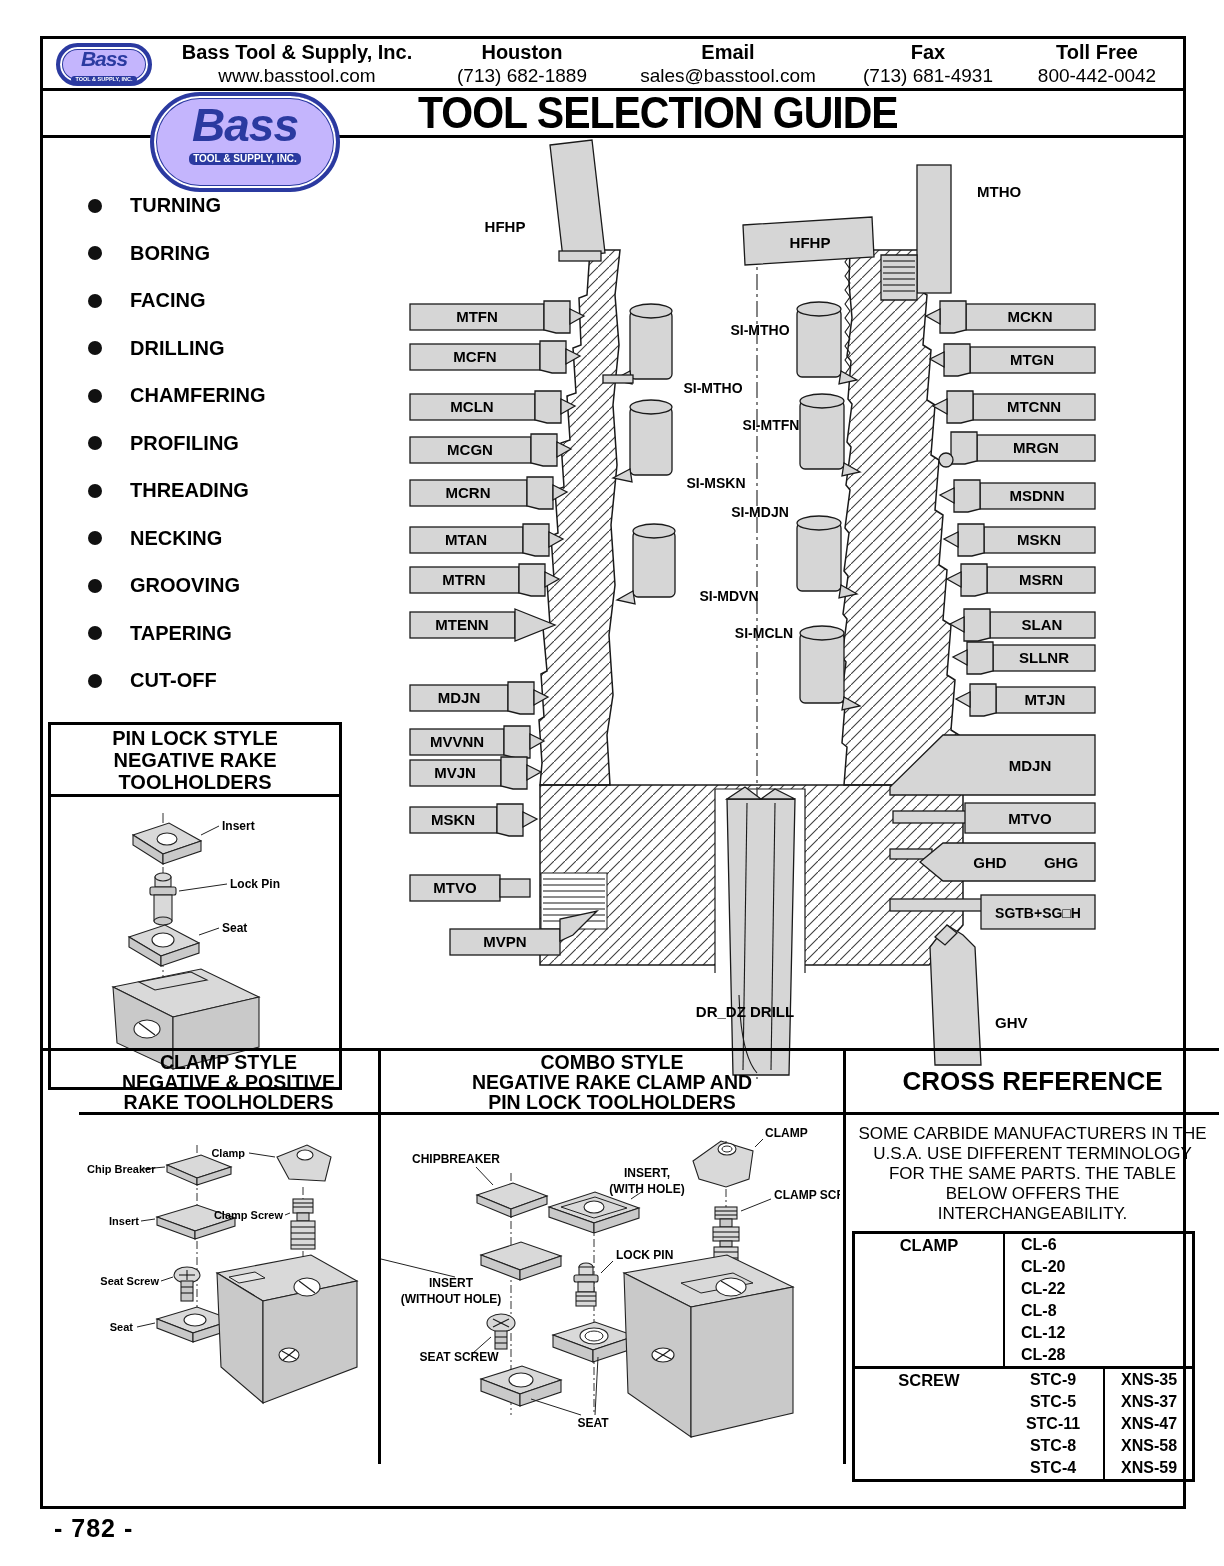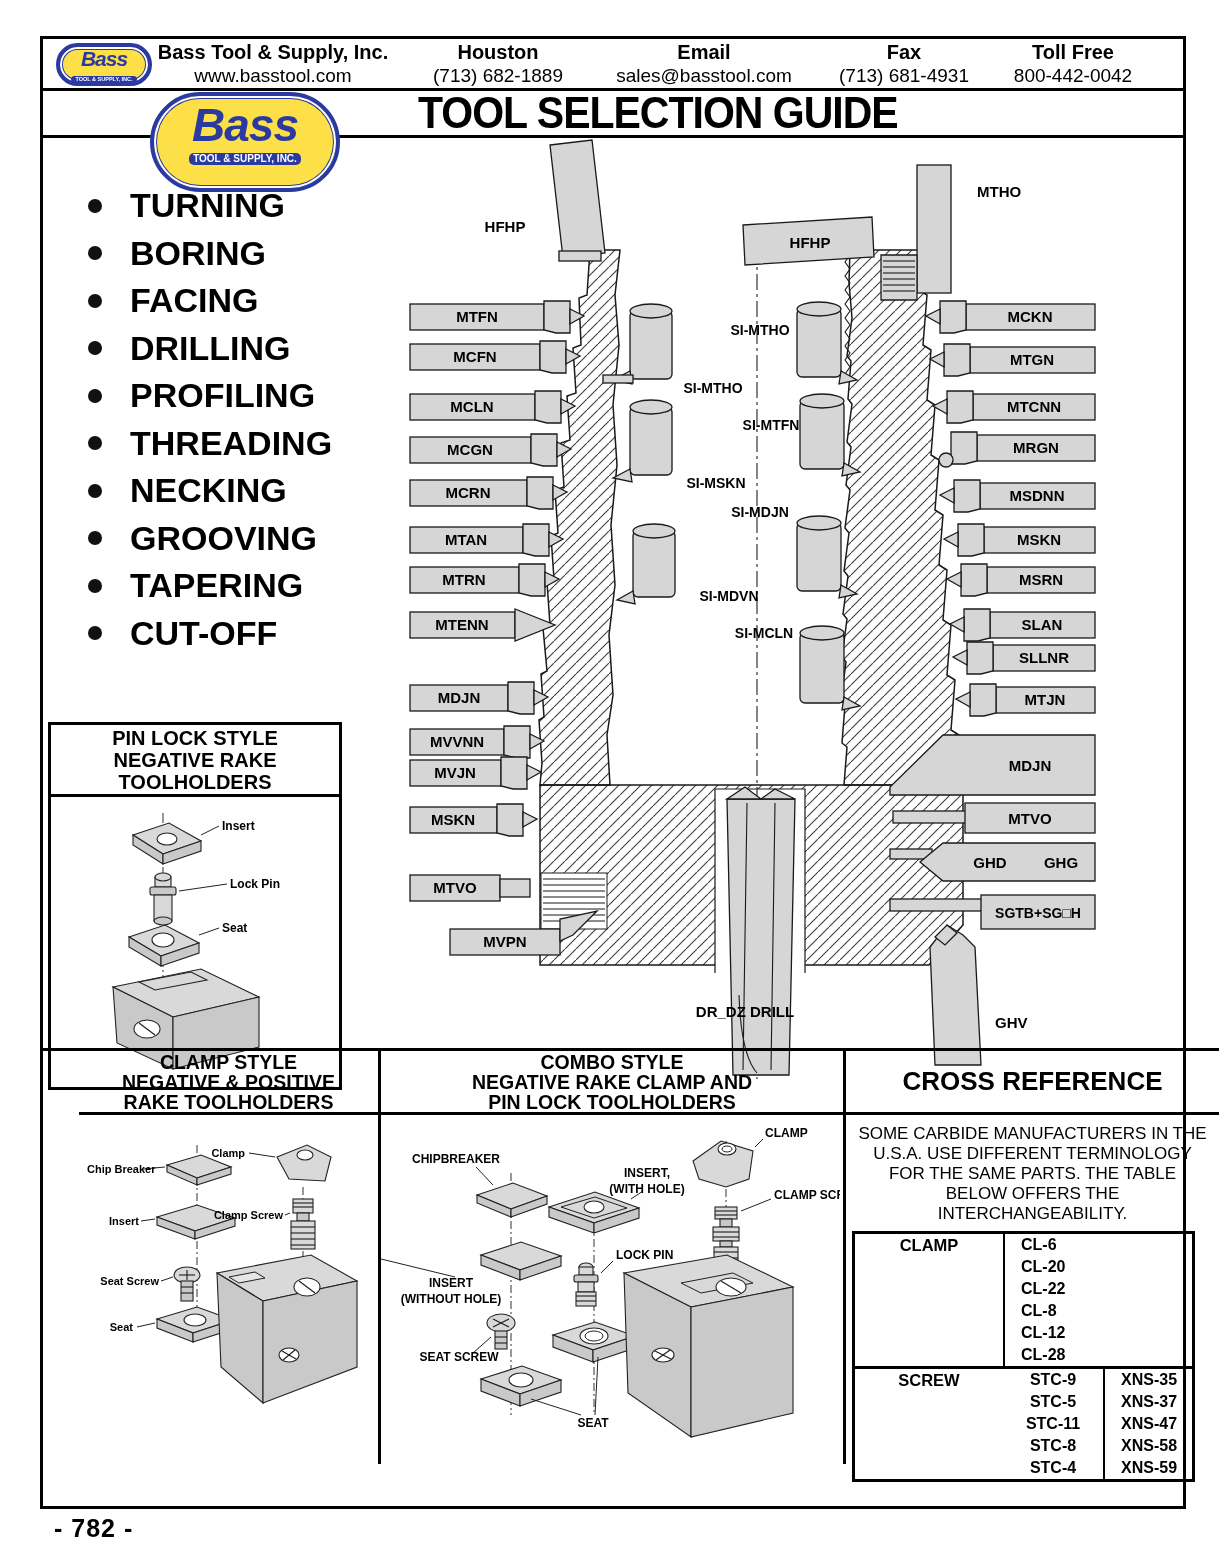--- a/index.html
+++ b/index.html
@@ -3,44 +3,44 @@
 <meta charset="utf-8">
 <style>
   html,body{margin:0;padding:0;background:#e8e8e8;}
   .page{position:relative;width:1224px;height:1566px;background:#fff;
         font-family:"Liberation Sans",sans-serif;color:#000;overflow:hidden;}
   .abs{position:absolute;}
   .outer-border{left:40px;top:36px;width:1140px;height:1467px;border:3px solid #000;}
   
   .contact-row{left:43px;top:39px;width:1140px;height:49px;border-bottom:3px solid #000;
                display:flex;align-items:center;}
-  .logo{border:4px solid #2b3aa0;border-radius:60px;background:#fde047;text-align:center;
+  .logo{border:4px solid #2b3aa0;border-radius:60px;background:#c4b5fd;text-align:center;
         box-shadow:inset 0 0 0 2px #fff, inset 0 0 0 3px #2b3aa0;}
   .logo-sm{left:56px;top:43px;width:88px;height:34px;padding-top:1px;}
   .logo-name{color:#2b3aa0;font-weight:bold;font-style:italic;letter-spacing:-1px;line-height:1;}
   .logo-sm .logo-name{font-size:21px;}
   .logo-tag{display:inline-block;background:#2b3aa0;color:#fff;font-weight:bold;border-radius:5px;
             line-height:1.2;padding:0 4px;white-space:nowrap;}
   .logo-sm .logo-tag{font-size:5.5px;transform:translateY(-2px);}
-  .contact-cols{display:flex;width:100%;padding-left:96px;}
+  .contact-cols{display:flex;width:100%;padding-left:120px;}
   .ccol{text-align:center;line-height:23px;}
   .ccol .lab{font-weight:bold;font-size:20px;}
   .ccol .val{font-size:19px;}
   .ccol.c1{width:268px;} .ccol.c2{width:182px;} .ccol.c3{width:230px;}
   .ccol.c4{width:170px;} .ccol.c5{width:168px;}
   
   .title-band{left:43px;top:91px;width:1140px;height:44px;border-bottom:3px solid #000;}
   .guide-title{left:418px;top:88px;font-size:41px;font-weight:bold;letter-spacing:-1px;
                transform:scaleY(1.08);transform-origin:top left;}
   .logo-lg{left:150px;top:92px;width:182px;height:86px;padding-top:6px;z-index:5;}
   .logo-lg .logo-name{font-size:46px;}
   .logo-lg .logo-tag{font-size:10px;margin-top:1px;}
   
   .ops{left:88px;top:182px;list-style:none;margin:0;padding:0;}
-  .ops li{display:flex;align-items:center;height:47.5px;font-size:34px;font-weight:bold;}
+  .ops li{display:flex;align-items:center;height:47.5px;font-size:20px;font-weight:bold;}
   .ops li .dot{width:14px;height:14px;border-radius:50%;background:#111;margin-right:28px;flex:none;}
   
   .pinlock-box{left:48px;top:722px;width:288px;height:362px;border:3px solid #000;}
   .box-title{border-bottom:3px solid #000;display:flex;flex-direction:column;align-items:center;
              justify-content:center;font-weight:bold;text-align:center;}
   .pinlock-box .box-title{height:69px;font-size:20px;line-height:22px;}
   .bottom-row{left:43px;top:1048px;width:1140px;height:416px;border-top:3px solid #000;display:flex;padding-left:36px;}
   .brow-cell{height:413px;}
   .clampbox{width:299px;border-right:3px solid #000;}
   .combobox{width:462px;border-right:3px solid #000;}
@@ -115,20 +115,24 @@
         <span class="dot"></span>
         <span>BORING</span>
       </li>
     <li>
         <span class="dot"></span>
         <span>FACING</span>
       </li>
     <li>
         <span class="dot"></span>
         <span>DRILLING</span>
+      </li>
+    <li>
+        <span class="dot"></span>
+        <span>CHAMFERING</span>
       </li>
     <li>
         <span class="dot"></span>
         <span>PROFILING</span>
       </li>
     <li>
         <span class="dot"></span>
         <span>THREADING</span>
       </li>
     <li>

